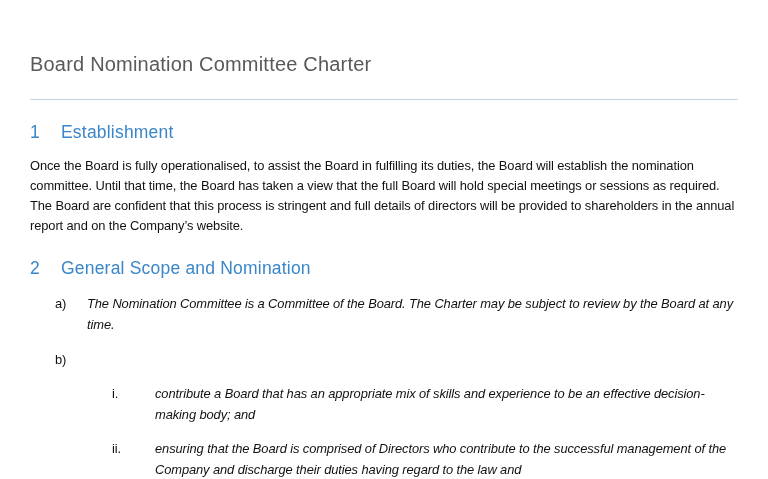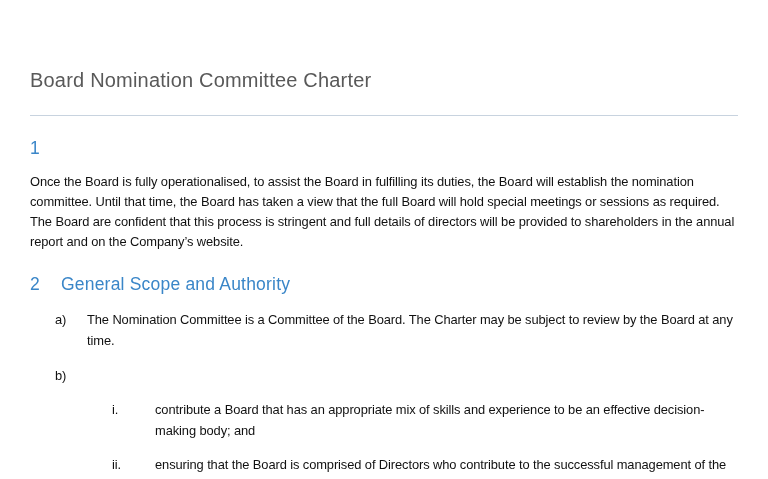--- a/index.html
+++ b/index.html
@@ -13,21 +13,21 @@
     overflow: hidden;
     font-family: "Liberation Sans", sans-serif;
     color: #000000;
   }
   .page {
     position: relative;
     width: 768px;
     height: 479px;
     background: #ffffff;
     box-sizing: border-box;
-    padding: 16px 30px;
+    padding: 0 30px;
   }
   .doc-title {
     font-size: 20px;
     font-weight: normal;
     color: #595959;
     letter-spacing: 0.2px;
     margin: 0;
     padding-top: 51px;
     line-height: 26px;
   }
@@ -92,38 +92,40 @@
     width: 55px;
     text-align: left;
     padding-left: 12px;
     box-sizing: border-box;
   }
   .marker {
     white-space: nowrap;
   }
   .item-text {
     flex: 1 1 auto;
+    font-style: italic;
   }
 </style>
 </head>
 <body>
 
 <div class="page">
 
   <h1 class="doc-title">Board Nomination Committee Charter</h1>
   <hr class="title-rule">
 
   <h2 class="heading1">
     <span class="num">1</span>
+    <span class="txt">Establishment</span>
   </h2>
   <p class="body-para">Once the Board is fully operationalised, to assist the Board in fulfilling its duties, the Board will establish the nomination committee. Until that time, the Board has taken a view that the full Board will hold special meetings or sessions as required. The Board are confident that this process is stringent and full details of directors will be provided to shareholders in the annual report and on the Company’s website.</p>
 
   <h2 class="heading1">
     <span class="num">2</span>
-    <span class="txt">General Scope and Authority</span>
+    <span class="txt">General Scope and Nomination</span>
   </h2>
 
   <ul class="list">
     <li class="list-item lvl1">
       <span class="marker">a)</span>
       <span class="item-text">The Nomination Committee is a Committee of the Board. The Charter may be subject to review by the Board at any time.</span>
     </li>
     <li class="list-item lvl1">
       <span class="marker">b)</span>
     </li>

